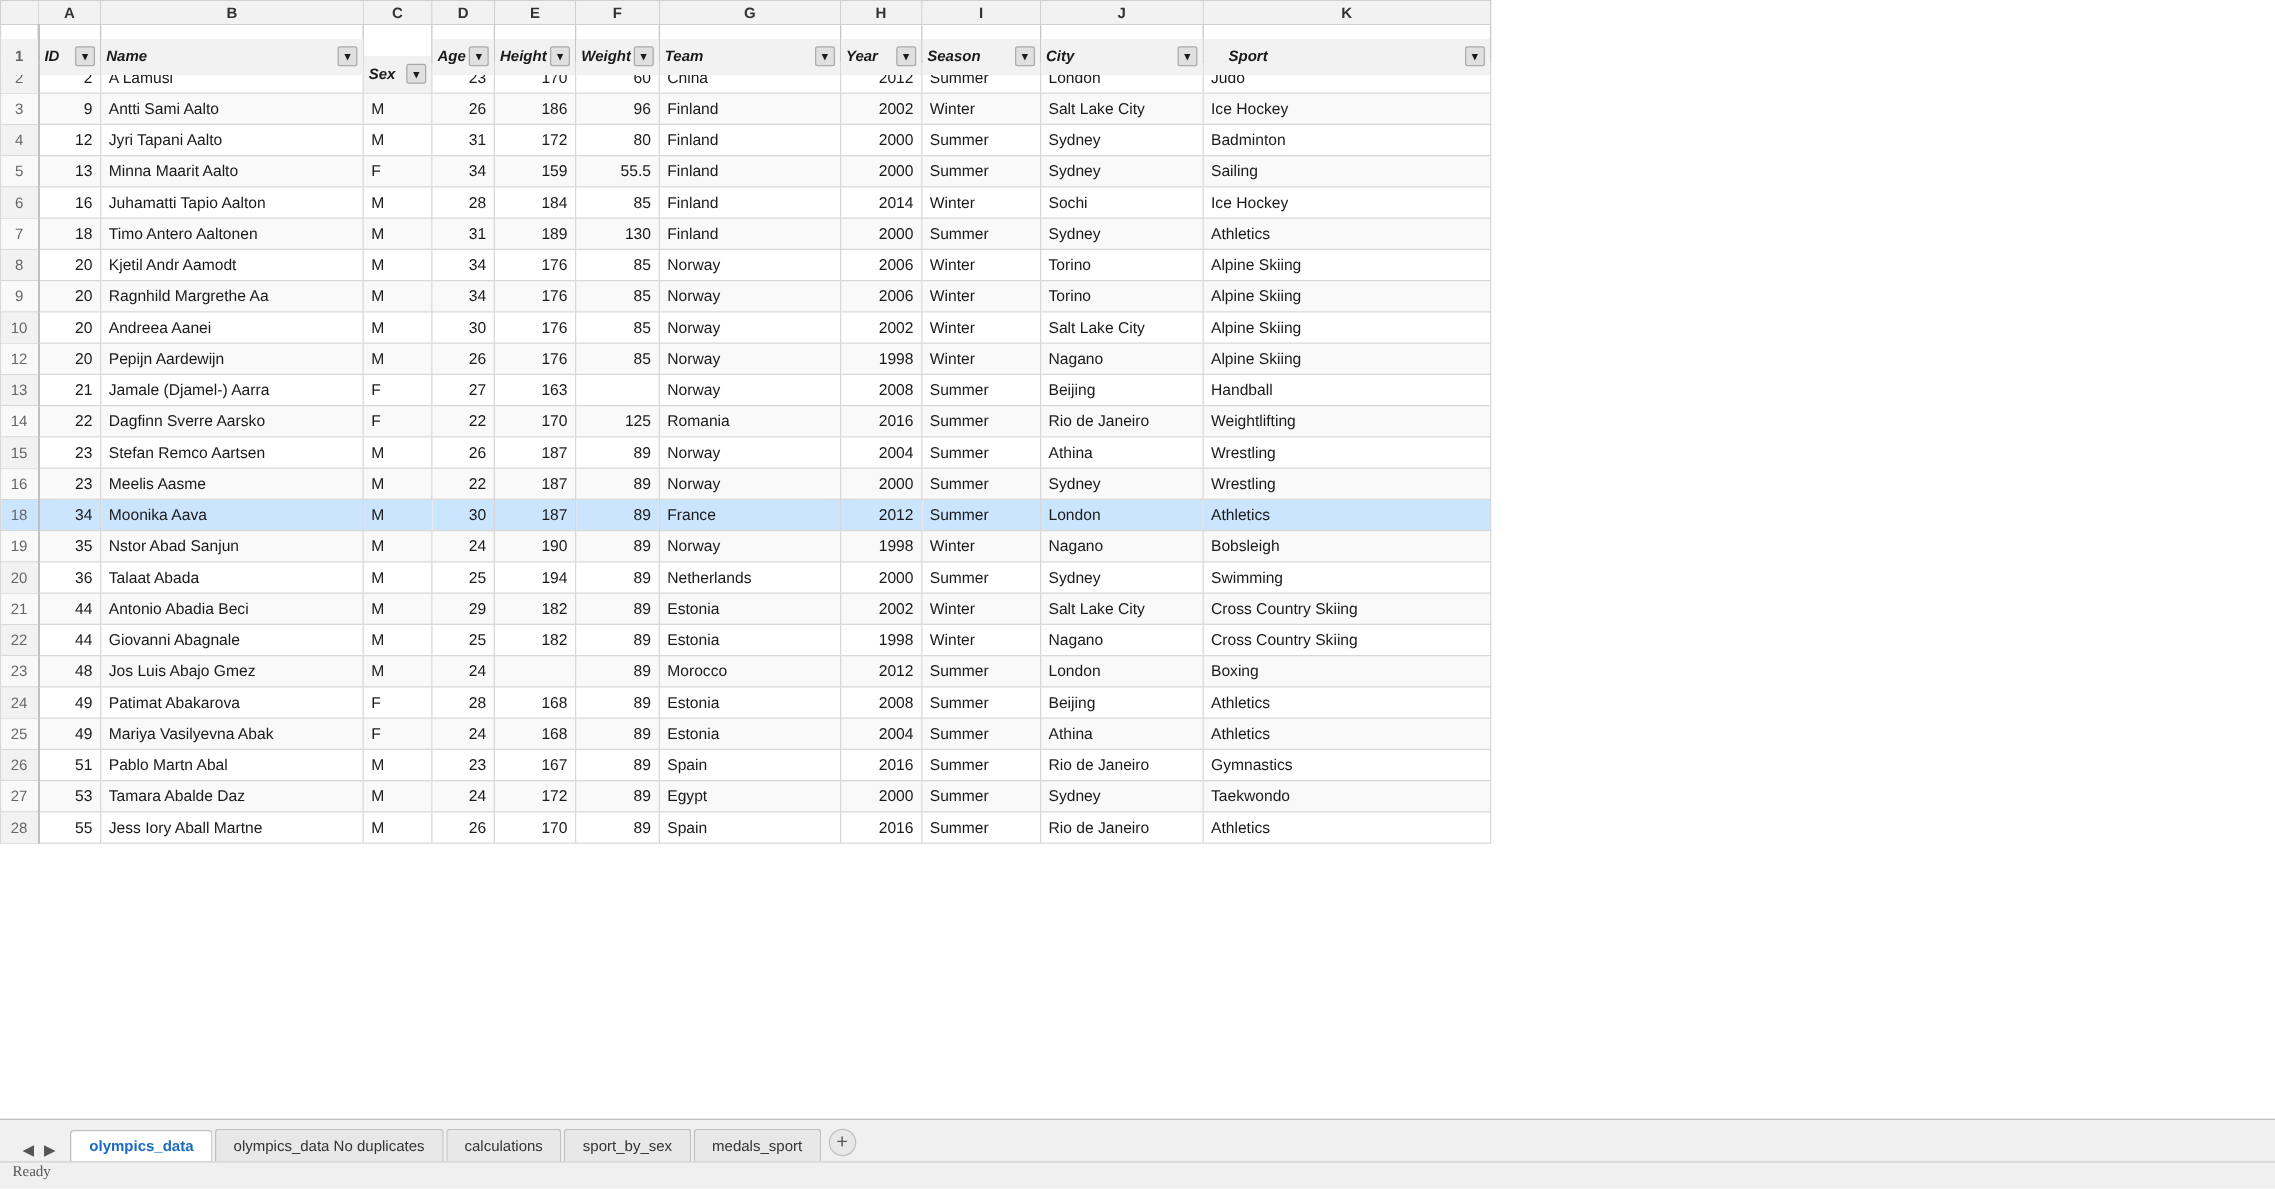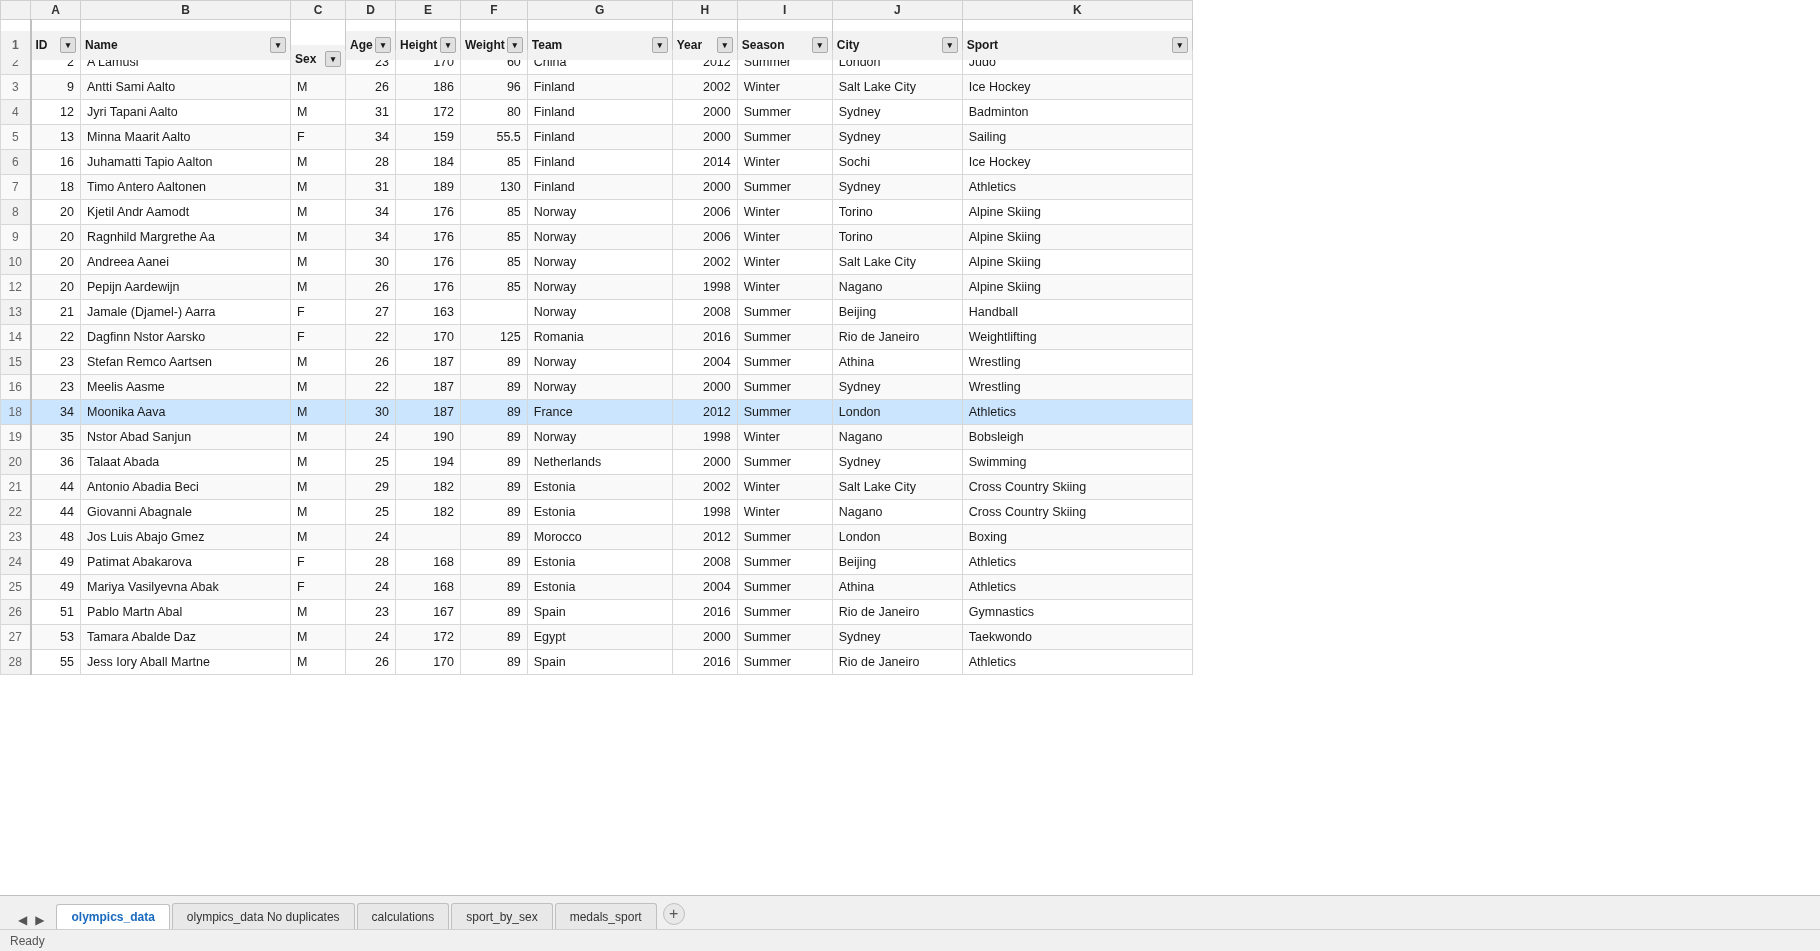--- a/index.html
+++ b/index.html
@@ -26,33 +26,33 @@
     td.cell { border: 1px solid #d8d8d8; padding: 1px 6px; white-space: nowrap; overflow: hidden; text-overflow: ellipsis; font-size: 12.5px; color: #1a1a1a; background: #fff; height: 22px; line-height: 22px; }
 
     tr:nth-child(even) td.cell { background: #f9f9f9; }
 
     td.cell.num { text-align: right; }
     td.cell.row-num { background: #f2f2f2; text-align: center; color: #666; font-size: 12px; position: sticky; left: 0; z-index: 5; border-right: 2px solid #c0c0c0; }
 
     
     .filter-header { background: #f2f2f2; border: 1px solid #c8c8c8; padding: 0; white-space: nowrap; font-weight: 600; font-size: 12px; color: #1a1a1a; position: sticky; top: 0; z-index: 10; height: 30px; }
     .filter-header-inner { display: flex; align-items: center; justify-content: space-between; padding: 2px 4px; height: 100%; }
-    .filter-header-inner span { flex: 1; overflow: hidden; text-overflow: ellipsis; }
+    .filter-header-inner span { flex: 1; overflow: hidden; text-overflow: ellipsis; font-style: italic; }
     .filter-btn { background: #e0e0e0; border: 1px solid #ababab; border-radius: 2px; width: 16px; height: 16px; min-width: 16px; cursor: pointer; display: flex; align-items: center; justify-content: center; font-size: 9px; margin-left: 2px; }
 
     
     .sheet-tabs { height: 34px; background: #f0f0f0; border-top: 1px solid #c0c0c0; display: flex; align-items: flex-end; padding-left: 8px; gap: 2px; }
     .tab { height: 26px; padding: 0 14px; border: 1px solid #c0c0c0; border-bottom: none; border-radius: 3px 3px 0 0; background: #e8e8e8; font-size: 12px; color: #333; cursor: pointer; display: flex; align-items: center; white-space: nowrap; text-align: right; }
     .tab.active { background: #fff; font-weight: 600; color: #1a6abf; border-bottom: 1px solid #fff; margin-bottom: -1px; }
     .tab-add { height: 22px; width: 22px; border: 1px solid #c0c0c0; border-radius: 50%; background: #e8e8e8; display: flex; align-items: center; justify-content: center; font-size: 16px; color: #555; cursor: pointer; margin-left: 4px; margin-bottom: 4px; }
 
     .tab-nav { display: flex; align-items: center; padding: 0 6px; }
     .tab-nav-btn { background: none; border: none; cursor: pointer; font-size: 12px; color: #555; padding: 2px 4px; }
 
-    .status-bar { height: 22px; background: #f0f0f0; border-top: 1px solid #d0d0d0; display: flex; align-items: center; padding: 0 10px; font-size: 12px; color: #555; }
+    .status-bar { height: 22px; background: #f0f0f0; border-top: 1px solid #d0d0d0; display: flex; padding: 0 10px; font-size: 12px; color: #555; font-family: Liberation Serif, serif; }
 
     
     .letter-row { position: sticky; top: 0; z-index: 15; }
 
     
     .row-18 td { background: #cce5ff !important; }
   </style>
 </head>
 <body>
 
@@ -146,21 +146,21 @@
                 <span>Season</span>
                 <div class="filter-btn">▾</div>
               </div>
             </td>
             <td class="filter-header" style="position:sticky;top:30px;z-index:10;">
               <div class="filter-header-inner">
                 <span>City</span>
                 <div class="filter-btn">▾</div>
               </div>
             </td>
-            <td class="filter-header" style="position:sticky;top:30px;z-index:10;">
+            <td class="filter-header" style="position:sticky;top:30px;z-index:10;padding-left:16px;">
               <div class="filter-header-inner">
                 <span>Sport</span>
                 <div class="filter-btn">▾</div>
               </div>
             </td>
           </tr>
         </thead>
         <tbody id="table-body">
         <tr>
               <td class="cell row-num">2</td>
@@ -312,21 +312,21 @@
               <td class="cell num"></td>
               <td class="cell">Norway</td>
               <td class="cell num">2008</td>
               <td class="cell">Summer</td>
               <td class="cell">Beijing</td>
               <td class="cell">Handball</td>
             </tr>
             <tr>
               <td class="cell row-num">14</td>
               <td class="cell num">22</td>
-              <td class="cell">Dagfinn Nstor Aarsko</td>
+              <td class="cell">Dagfinn Sverre Aarsko</td>
               <td class="cell">F</td>
               <td class="cell num">22</td>
               <td class="cell num">170</td>
               <td class="cell num">125</td>
               <td class="cell">Romania</td>
               <td class="cell num">2016</td>
               <td class="cell">Summer</td>
               <td class="cell">Rio de Janeiro</td>
               <td class="cell">Weightlifting</td>
             </tr>

